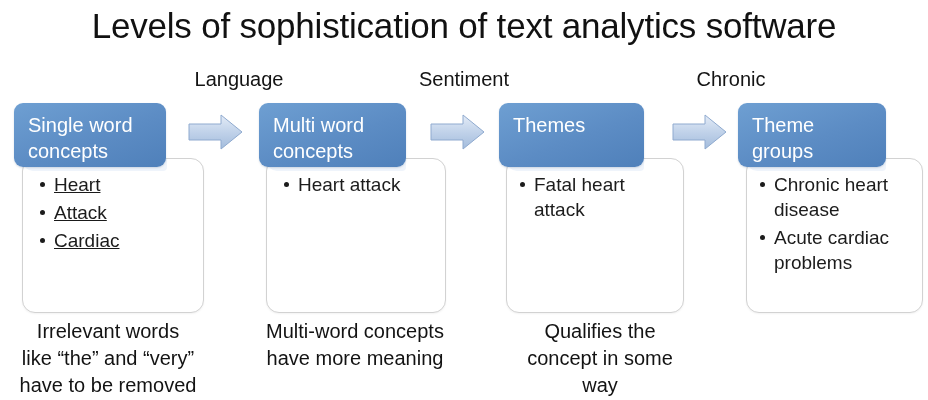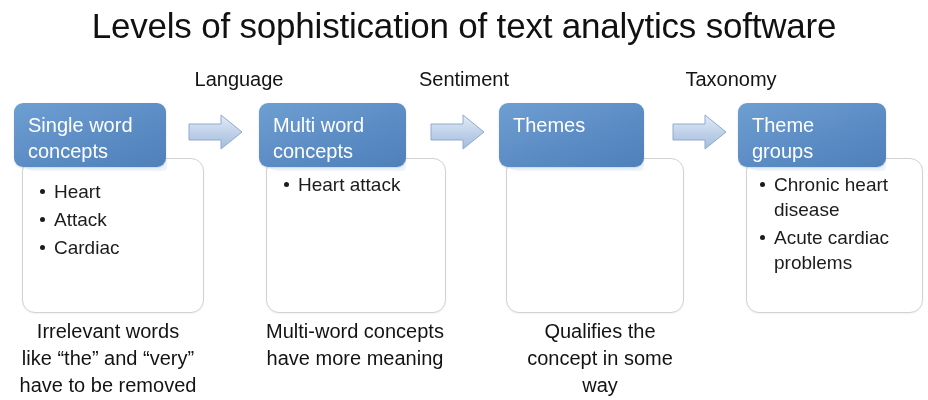--- a/index.html
+++ b/index.html
@@ -142,25 +142,25 @@
 </style>
 </head>
 <body>
 
 <div class="canvas">
 
   <div class="title">Levels of sophistication of text analytics software</div>
 
   <div class="stage-label" style="left:208px;">Language</div>
   <div class="stage-label" style="left:433px;">Sentiment</div>
-  <div class="stage-label" style="left:700px;">Taxonomy</div>
+  <div class="stage-label" style="left:700px;">Chronic</div>
 
   <div class="card" style="left:14px;">
     <div class="card-body" style="left:8px; top:55px; width:182px; height:155px;">
-      <ul class="card-list" style="top:20px;">
+      <ul class="card-list" style="top:13px;text-decoration:underline;">
         <li>Heart</li>
         <li>Attack</li>
         <li>Cardiac</li>
       </ul>
     </div>
     <div class="card-body-sheen" style="left:9px; top:56px; width:144px; height:12px;"></div>
     <div class="card-header" style="width:152px; height:64px;">
       <span>Single word
 concepts</span>
     </div>
@@ -201,20 +201,22 @@
           <stop offset="100%" stop-color="#A3BCDC"></stop>
         </linearGradient>
       </defs>
       <path d="M1 11 L33 11 L33 2 L54 19 L33 36 L33 27 L1 27 Z" fill="url(#agrad2)" stroke="#8FAACF" stroke-width="1"></path>
     </svg>
   </div>
 
   <div class="card" style="left:499px;">
     <div class="card-body" style="left:7px; top:55px; width:178px; height:155px;">
       <ul class="card-list" style="top:13px; left:10px;">
+        <li>Fatal heart
+attack</li>
       </ul>
     </div>
     <div class="card-body-sheen" style="left:8px; top:56px; width:137px; height:12px;"></div>
     <div class="card-header" style="width:145px; height:64px;">
       <span>Themes</span>
     </div>
   </div>
 
   <div class="arrow" style="left:672px; top:113px;">
     <svg width="56" height="38" viewBox="0 0 56 38" xmlns="http://www.w3.org/2000/svg">

